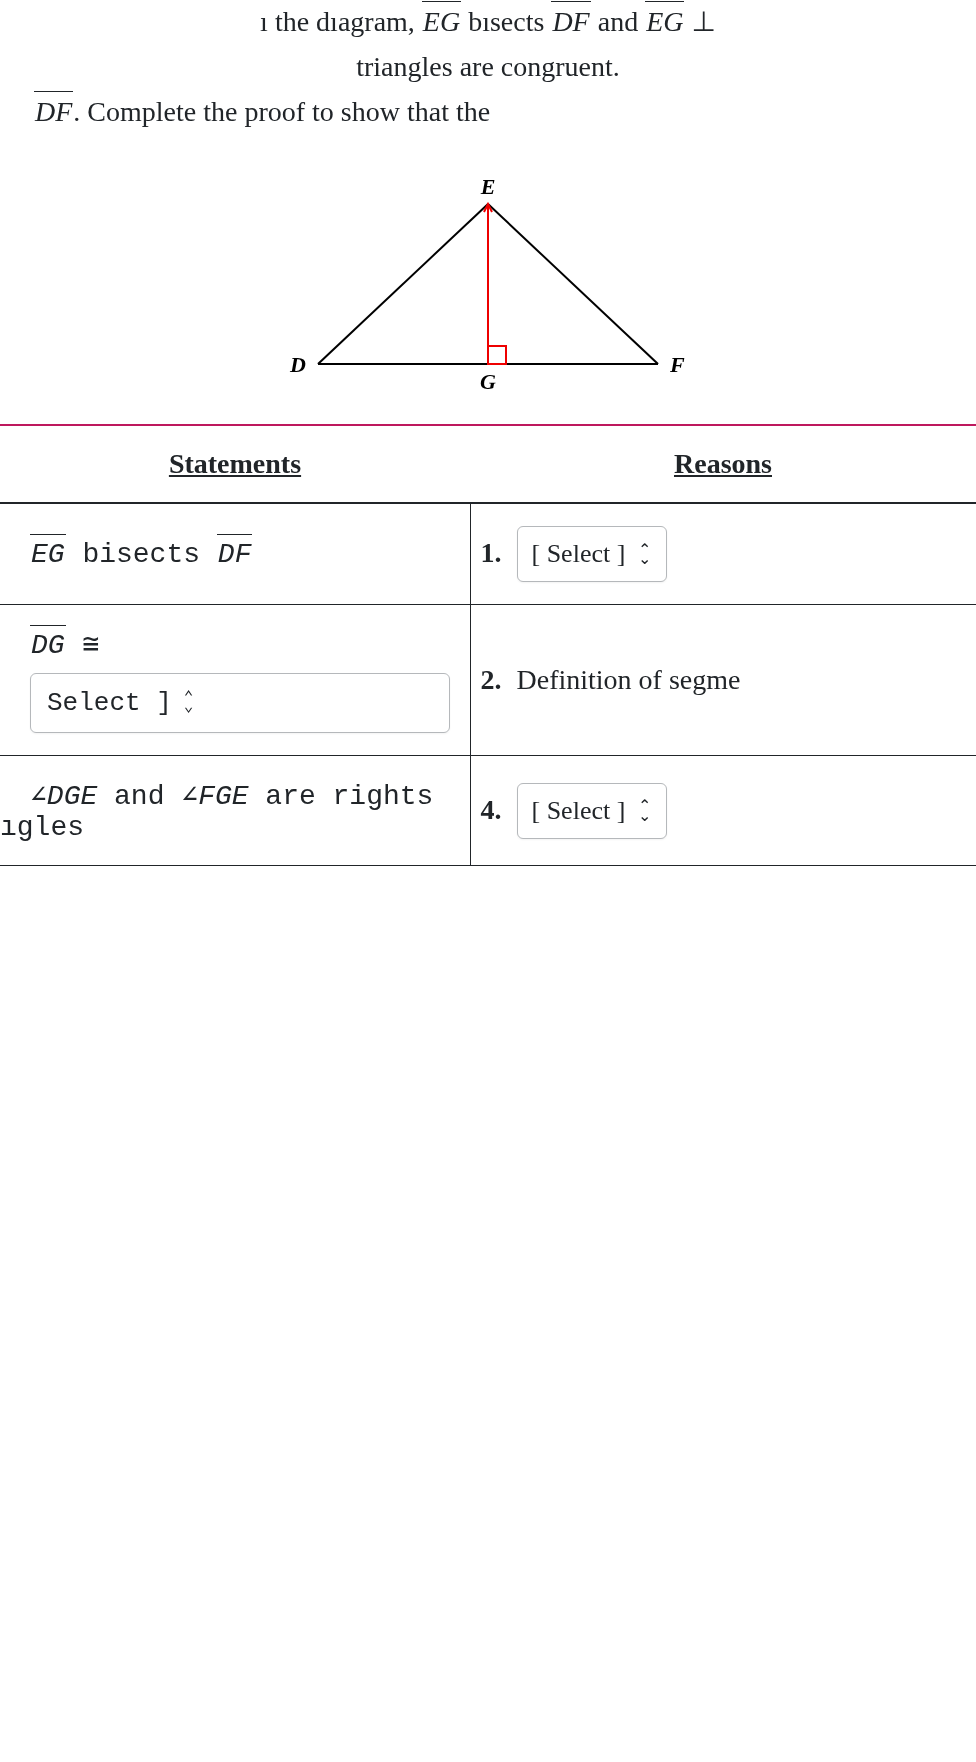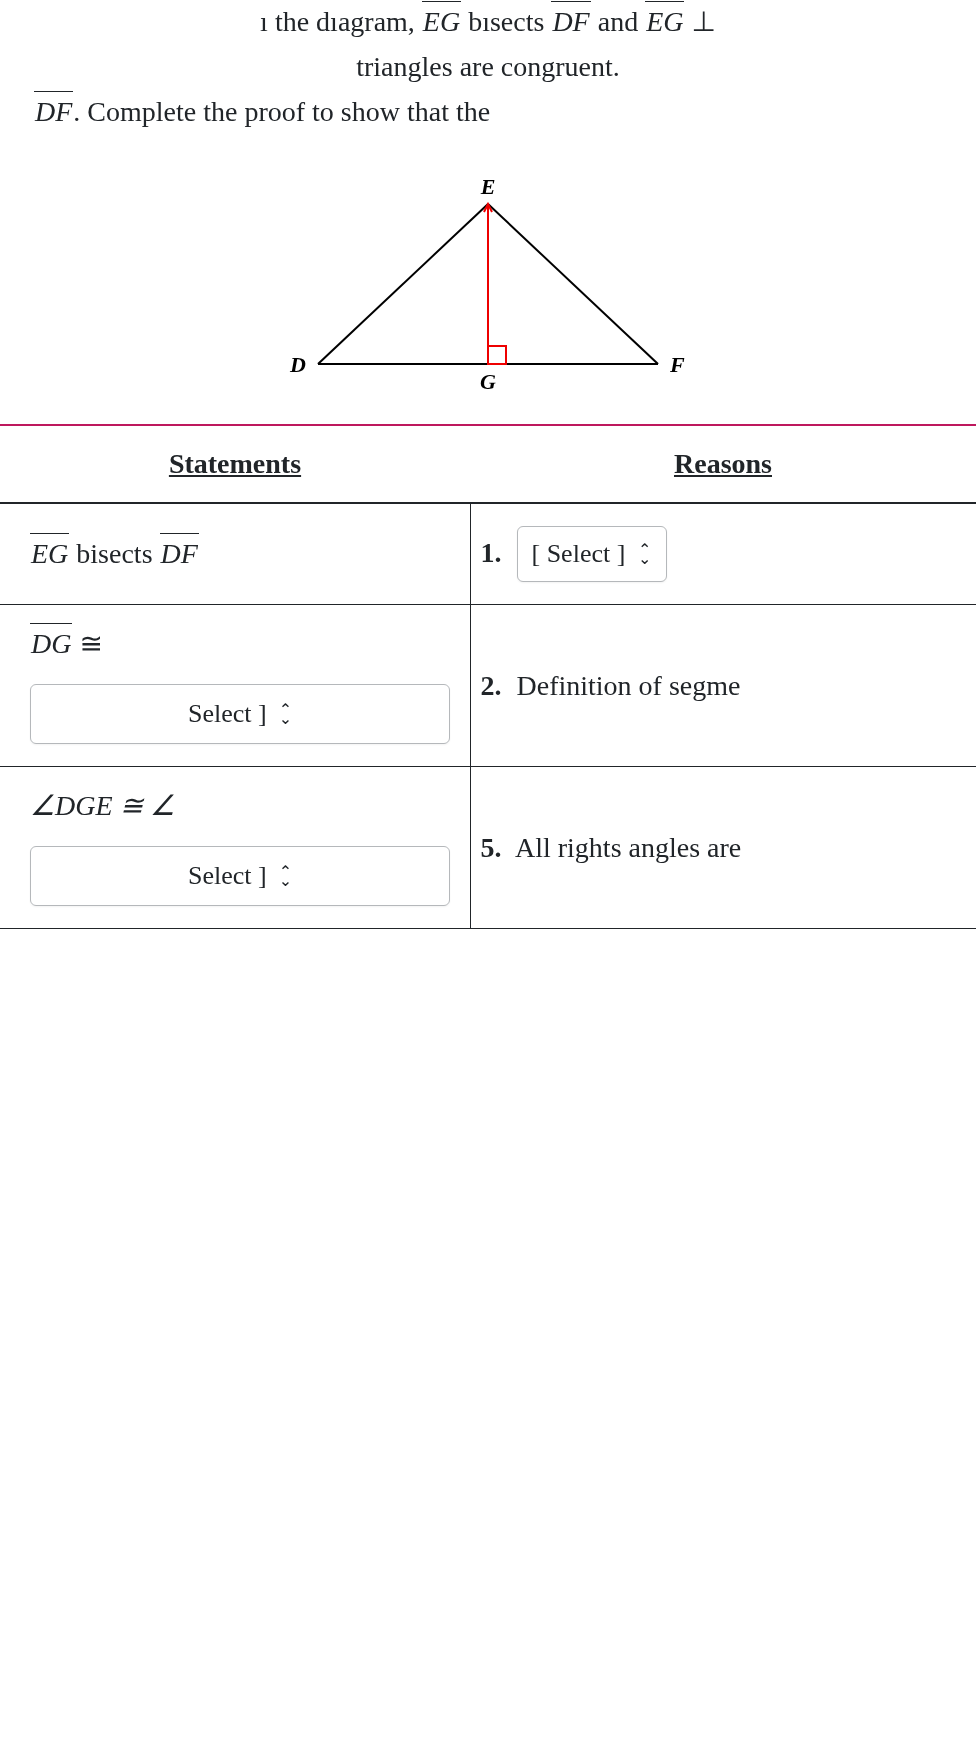--- a/index.html
+++ b/index.html
@@ -33,21 +33,21 @@
     border-top: 2px solid #be185d;
     border-bottom: 2px solid #212529;
     font-family: Georgia, serif;
   }
   table.proof td {
     border-top: 1px solid #212529;
     border-bottom: 1px solid #212529;
     padding: 22px 12px 22px 30px;
     vertical-align: middle;
   }
-  table.proof td.stmt { width: 470px; border-right: 1px solid #212529; }
+  table.proof td.stmt { width: 470px; border-right: 1px solid #212529; font-family: Liberation Mono, monospace; }
   table.proof td.reason { padding-left: 10px; white-space: nowrap; overflow: hidden; }
   .num { font-weight: 700; margin-right: 8px; }
   .select-box {
     display: inline-flex;
     align-items: center;
     justify-content: space-between;
     border: 1px solid #b5b8bb;
     border-radius: 6px;
     padding: 12px 14px;
     font-size: 26px;
@@ -62,26 +62,26 @@
     display: inline-flex;
     flex-direction: column;
     margin-left: 12px;
     line-height: 0.6;
     font-size: 16px;
     color: #212529;
   }
   .stmt-select {
     display: flex;
     align-items: center;
-    justify-content: center;
+    justify-content: flex-start;
     border: 1px solid #b5b8bb;
     border-radius: 6px;
     padding: 14px 16px;
     width: 420px;
-    margin-top: 24px;
+    margin-top: 12px;
     font-size: 26px;
     box-shadow: 0 1px 2px rgba(0,0,0,0.05);
   }
   .italic { font-style: italic; }
   .perp { font-size: 26px; }
   .math-seg {
     font-style: italic;
     border-top: 1.5px solid #212529;
     padding: 4px 1px;
     margin-top: 16px;
@@ -143,31 +143,31 @@
         <span class="chev">⌃<br>⌄</span>
       </div>
     </td>
     <td class="reason">
       <span class="num">2.</span>
       <span>Definition of segme</span>
     </td>
   </tr>
 
 
-
   <tr>
     <td class="stmt">
-      <div><span class="italic">∠DGE ≅ ∠</span></div>
-      <div class="stmt-select">
-        <span>Select ]</span>
-        <span class="chev">⌃<br>⌄</span>
-      </div>
+      <div><span class="italic">∠DGE</span><span> and </span><span class="italic">∠FGE</span><span> are rights</span></div>
+      <div style="margin-left:-30px;">ıgles</div>
     </td>
     <td class="reason">
-      <span class="num">5.</span>
-      <span>All rights angles are</span>
+      <span class="num">4.</span>
+      <span class="select-box">
+        <span class="select-span">[ Select ]</span>
+        <span class="chev">⌃<br>⌄</span>
+      </span>
     </td>
   </tr>
+
 
 
 
 </tbody>
   </table>
 
 </body></html>

